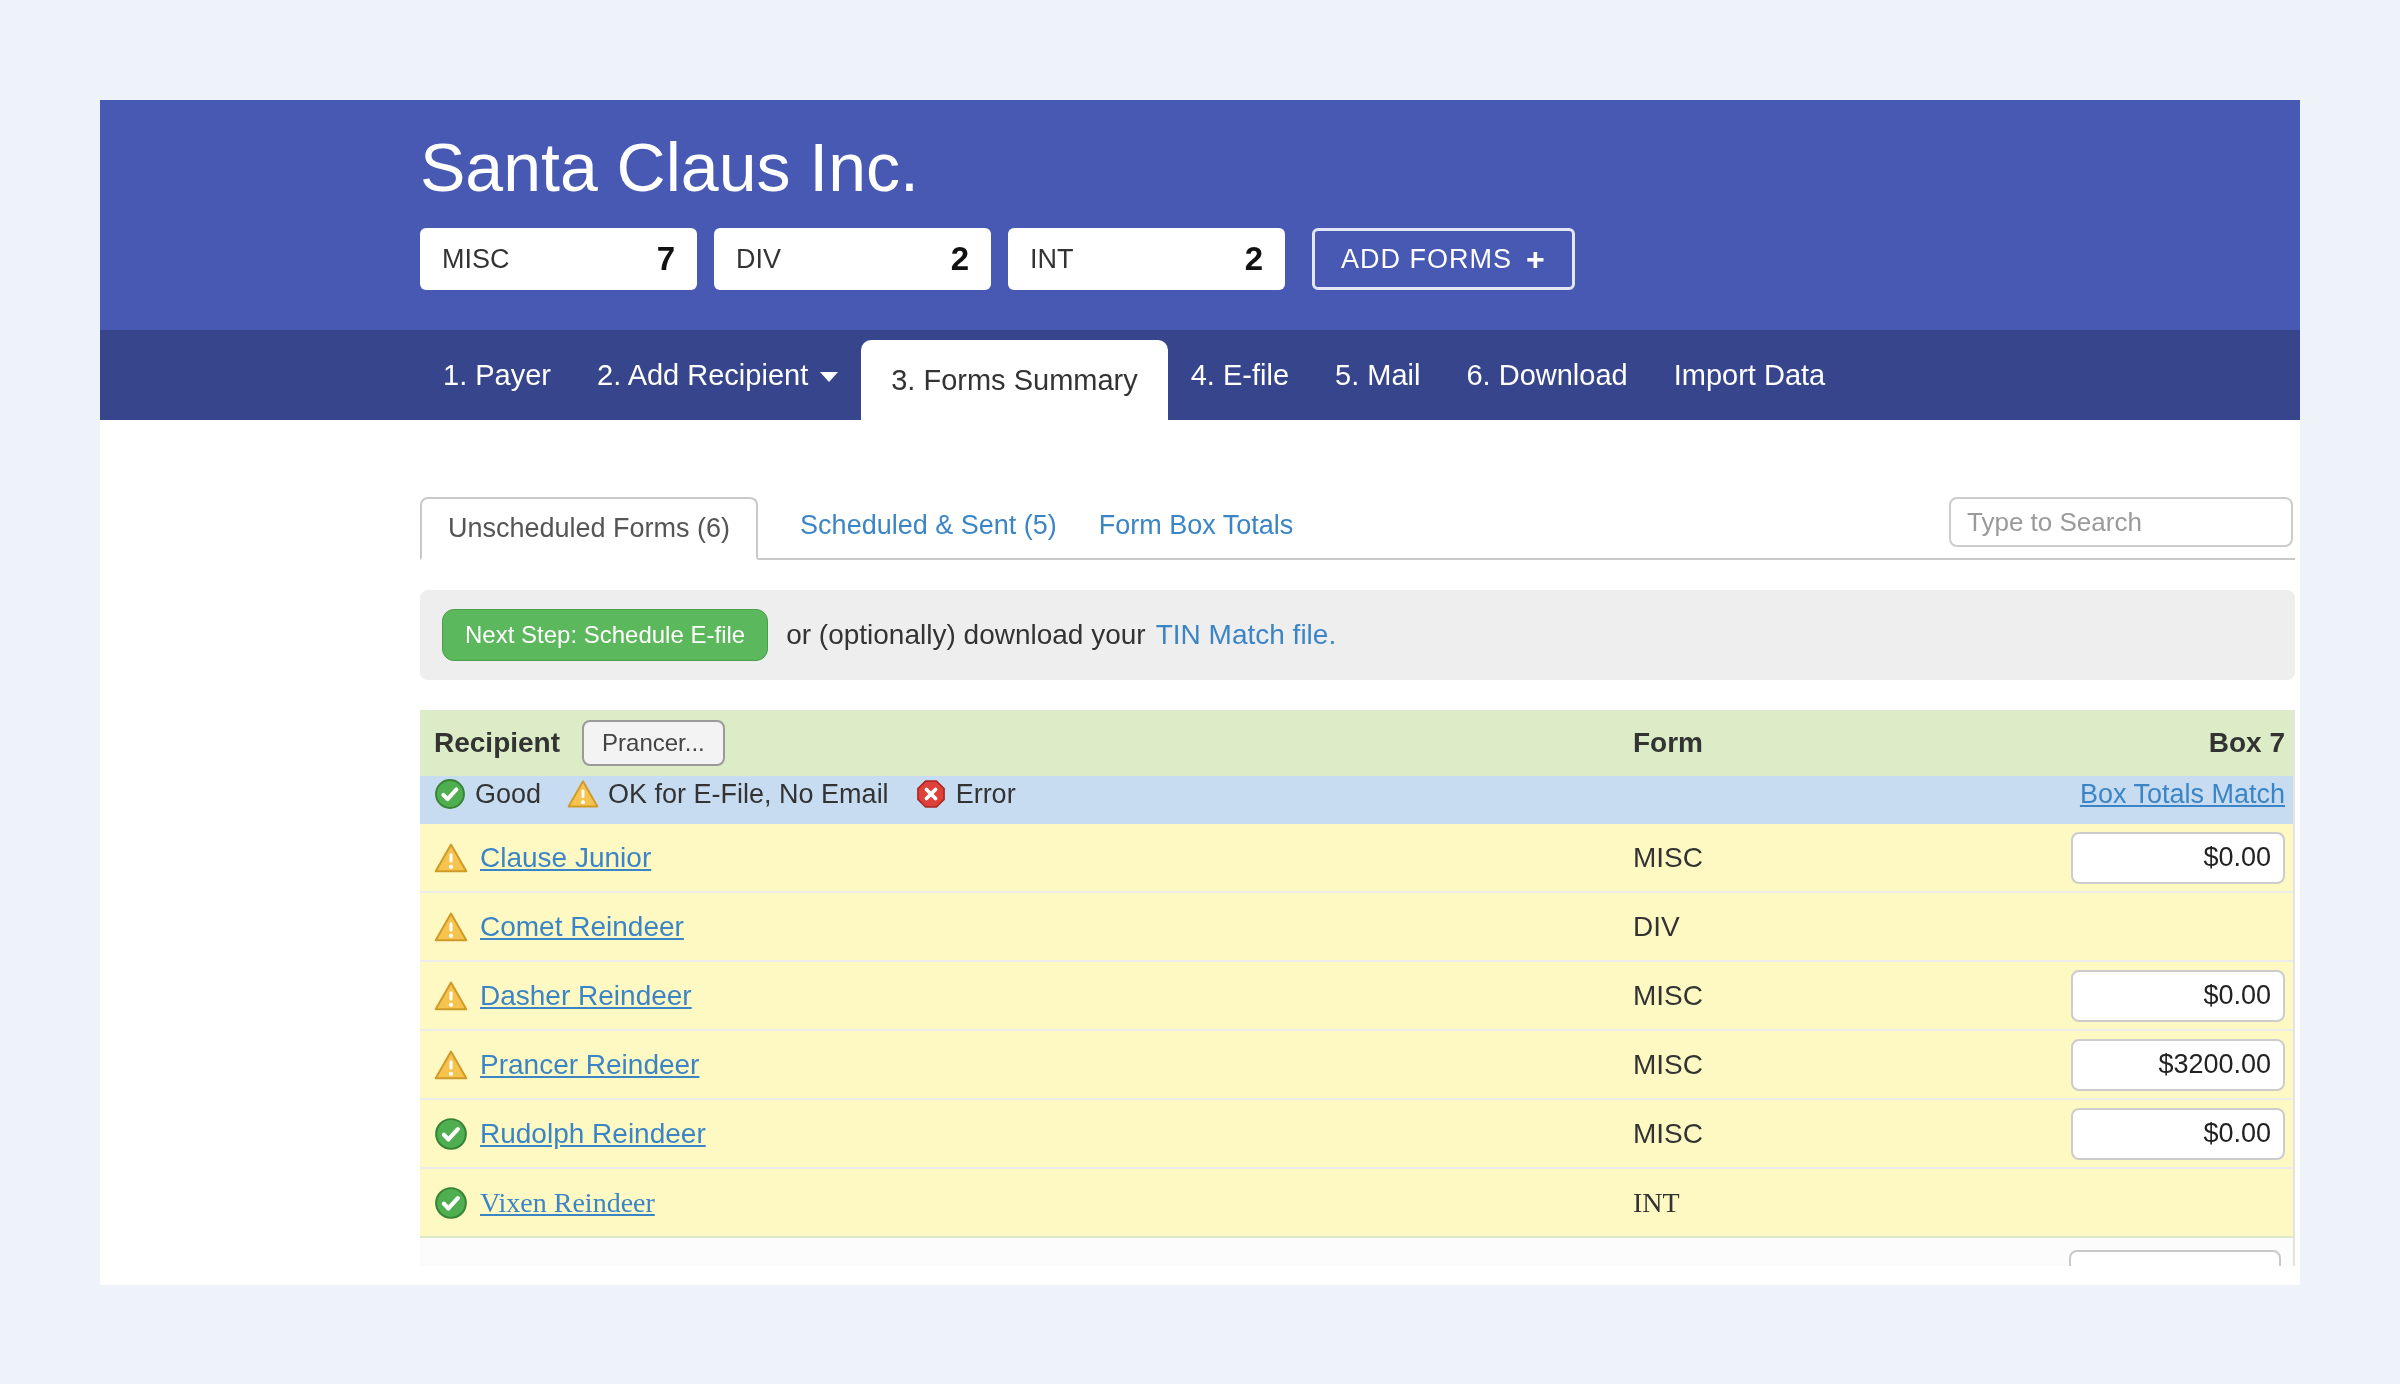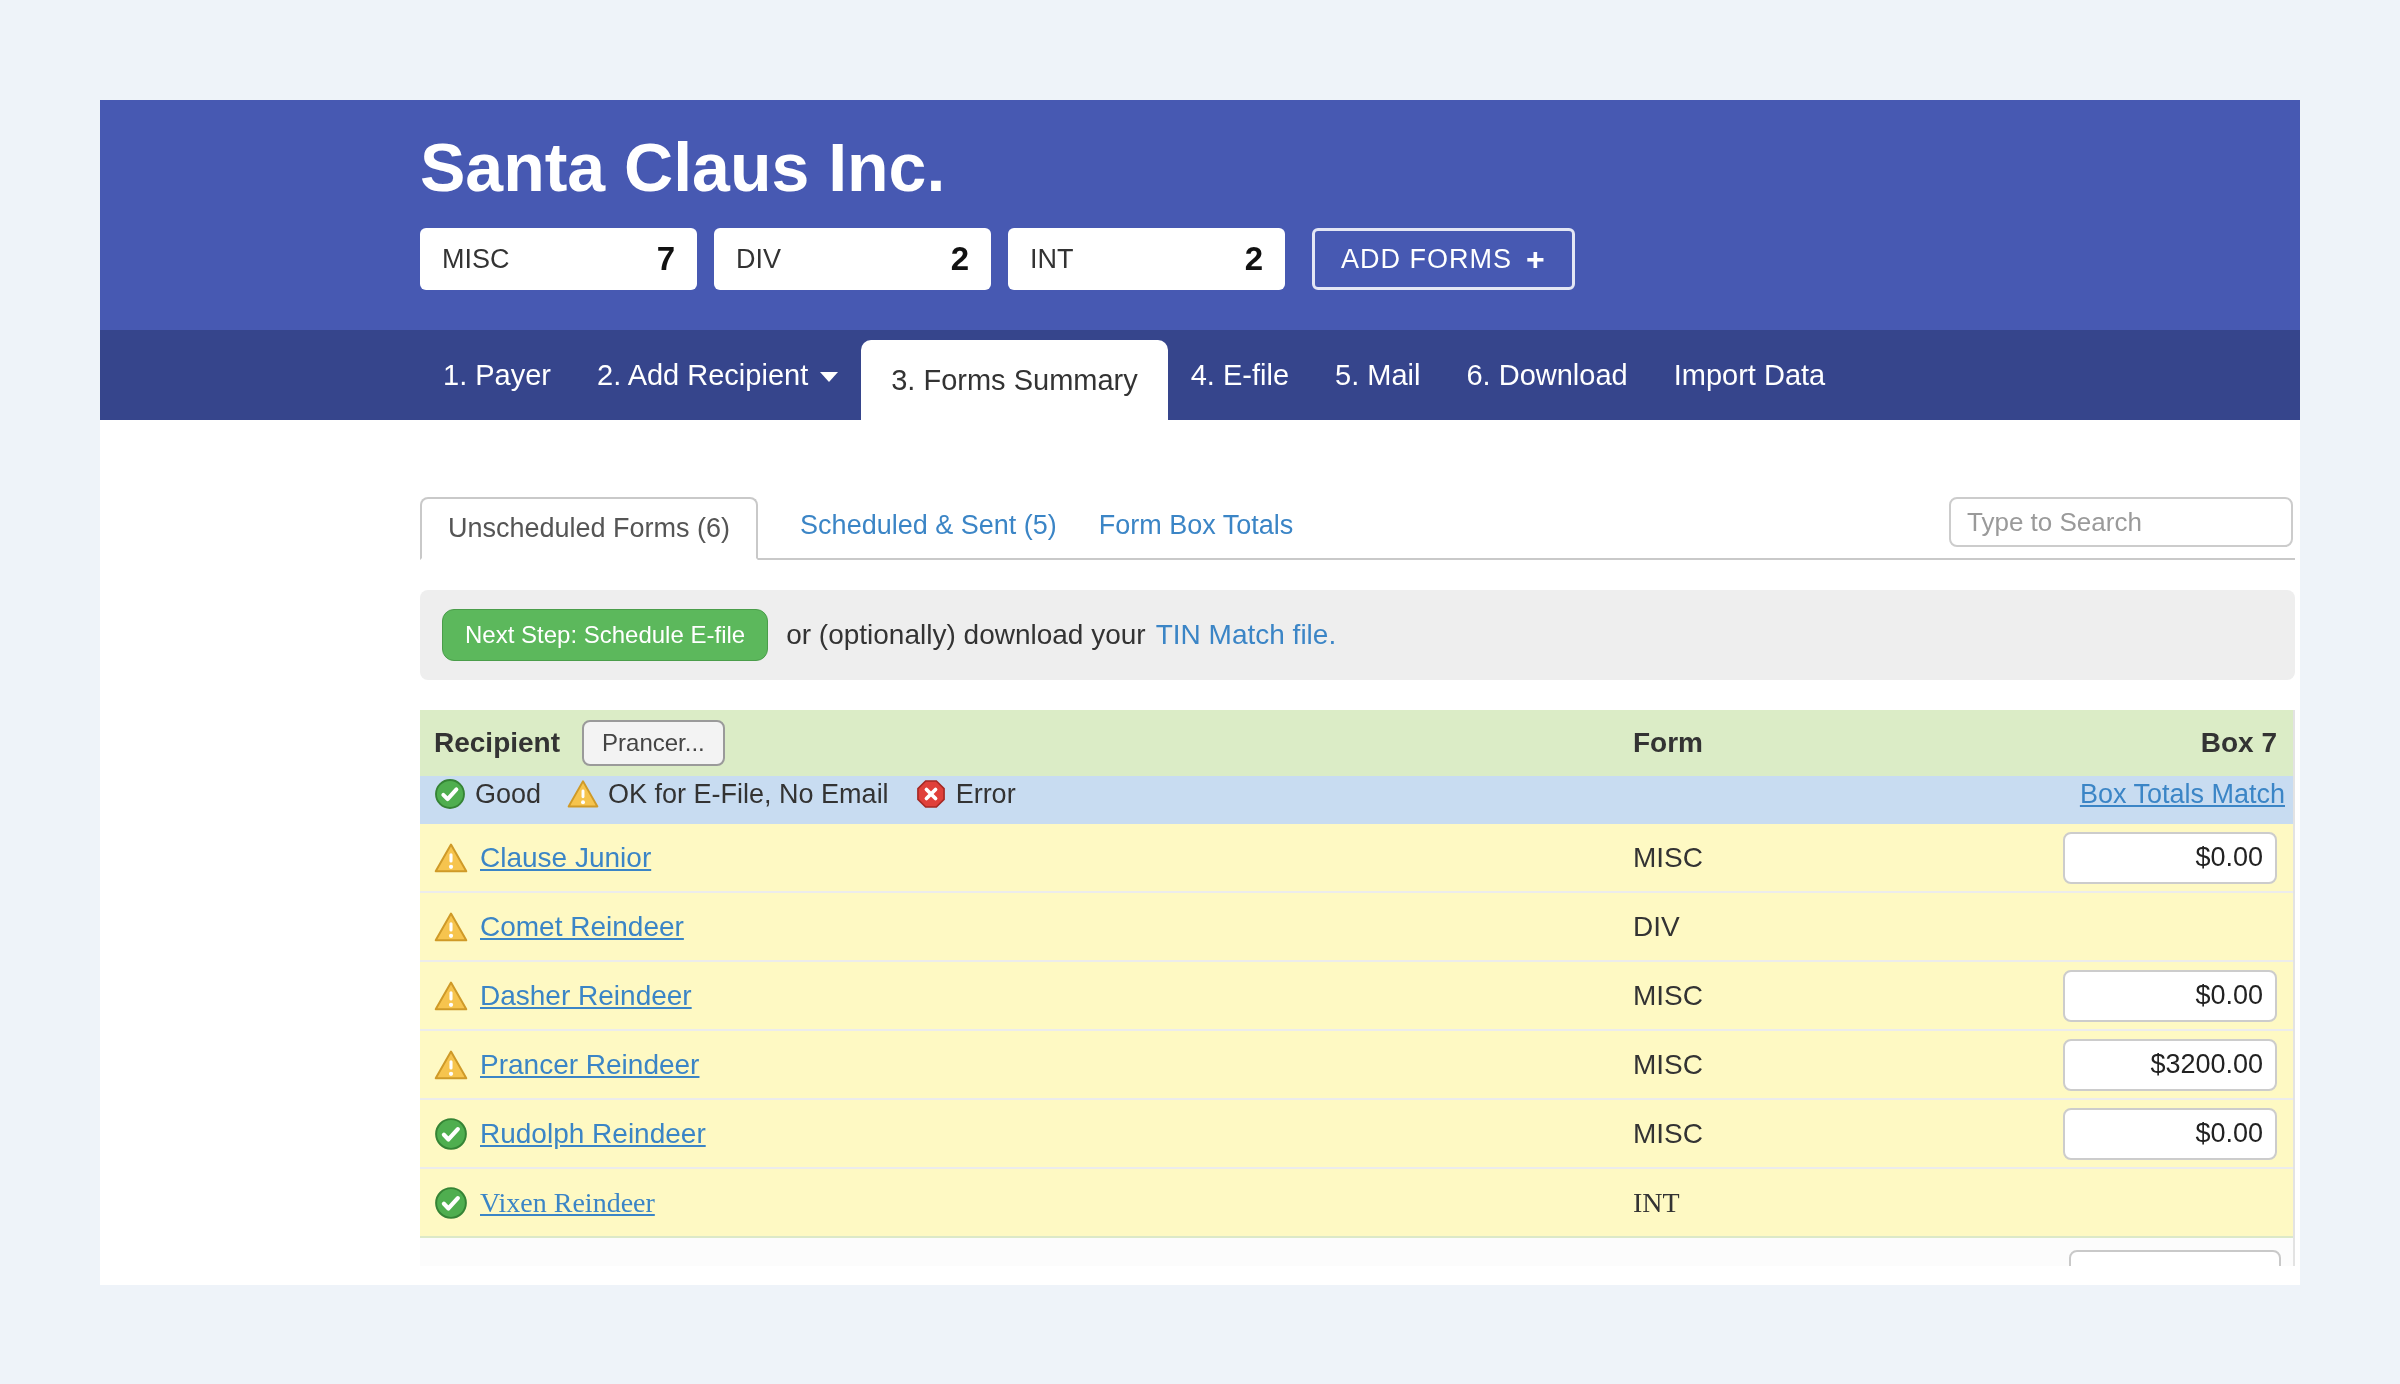--- a/index.html
+++ b/index.html
@@ -9,21 +9,21 @@
   }
   *{margin:0;padding:0;box-sizing:border-box;}
   html,body{width:2400px;height:1384px;}
   body{background:var(--page-bg);font-family:"Liberation Sans",sans-serif;position:relative;}
   a{cursor:pointer;}
   .app{position:absolute;left:100px;top:100px;width:2200px;}
   .inset{margin-left:320px;margin-right:6px;}
 
   
   .app-header{background:var(--header-bg);height:230px;overflow:hidden;}
-  .company-title{padding-top:28px;font-size:68px;font-weight:700;color:#fff;line-height:1.15;}
+  .company-title{padding-top:28px;font-size:68px;font-weight:400;color:#fff;line-height:1.15;}
   .counters{margin-top:22px;display:flex;align-items:center;gap:17px;}
   .counter{width:277px;height:62px;background:#fff;border-radius:6px;display:flex;align-items:center;justify-content:space-between;padding:0 22px;}
   .counter .clabel{font-size:27px;color:#333;}
   .counter .ccount{font-size:33px;font-weight:bold;color:#111;}
   .add-forms{margin-left:10px;height:62px;padding:0 26px;background:transparent;border:3px solid rgba(255,255,255,.85);border-radius:6px;color:#fff;font-size:27px;font-family:inherit;display:flex;align-items:center;gap:14px;letter-spacing:1px;cursor:pointer;}
   .add-forms .plus{font-size:32px;font-weight:bold;}
 
   
   .app-nav{background:var(--nav-bg);height:90px;}
   .nav-items{display:flex;height:90px;align-items:stretch;}
@@ -43,21 +43,21 @@
 
   .alert{margin-top:30px;height:90px;background:var(--alert-bg);border-radius:8px;display:flex;align-items:center;padding:0 22px;}
   .btn-green{height:52px;padding:0 22px;background:var(--button-green);border:1px solid #4a9d4a;border-radius:12px;color:#fff;font-size:24px;font-family:inherit;cursor:pointer;}
   .alert-text{margin-left:18px;font-size:28px;color:#333;}
   .alert-link{margin-left:10px;font-size:28px;color:var(--link-blue);text-decoration:none;}
 
   
   .table{margin-top:30px;border-right:2px solid #e3e3e3;}
   .cell-recipient{flex:1;display:flex;align-items:center;padding-left:14px;min-width:0;}
   .cell-form{width:420px;font-size:28px;color:#333;}
-  .cell-box7{width:240px;display:flex;justify-content:flex-end;align-items:center;padding-right:16px;}
+  .cell-box7{width:240px;display:flex;justify-content:flex-end;align-items:center;padding-right:8px;}
 
   .thead{height:66px;background:var(--table-header-bg);display:flex;align-items:center;}
   .th{font-size:28px;font-weight:bold;color:#333;}
   .btn-delete{margin-left:22px;height:46px;padding:0 18px;background:#f3f3f3;border:2px solid #9a9a9a;border-radius:8px;font-size:24px;color:#444;font-family:inherit;cursor:pointer;}
 
   .legend{height:48px;background:var(--legend-bg);display:flex;align-items:center;padding:0 8px 12px 14px;font-size:27px;color:#333;}
   .licon{width:32px;height:32px;display:inline-flex;margin-right:9px;flex:none;}
   .licon svg{width:100%;height:100%;}
   .legend .llabel{margin-right:26px;}
   .report-link{margin-left:auto;font-size:27px;color:var(--link-blue);text-decoration:underline;}

